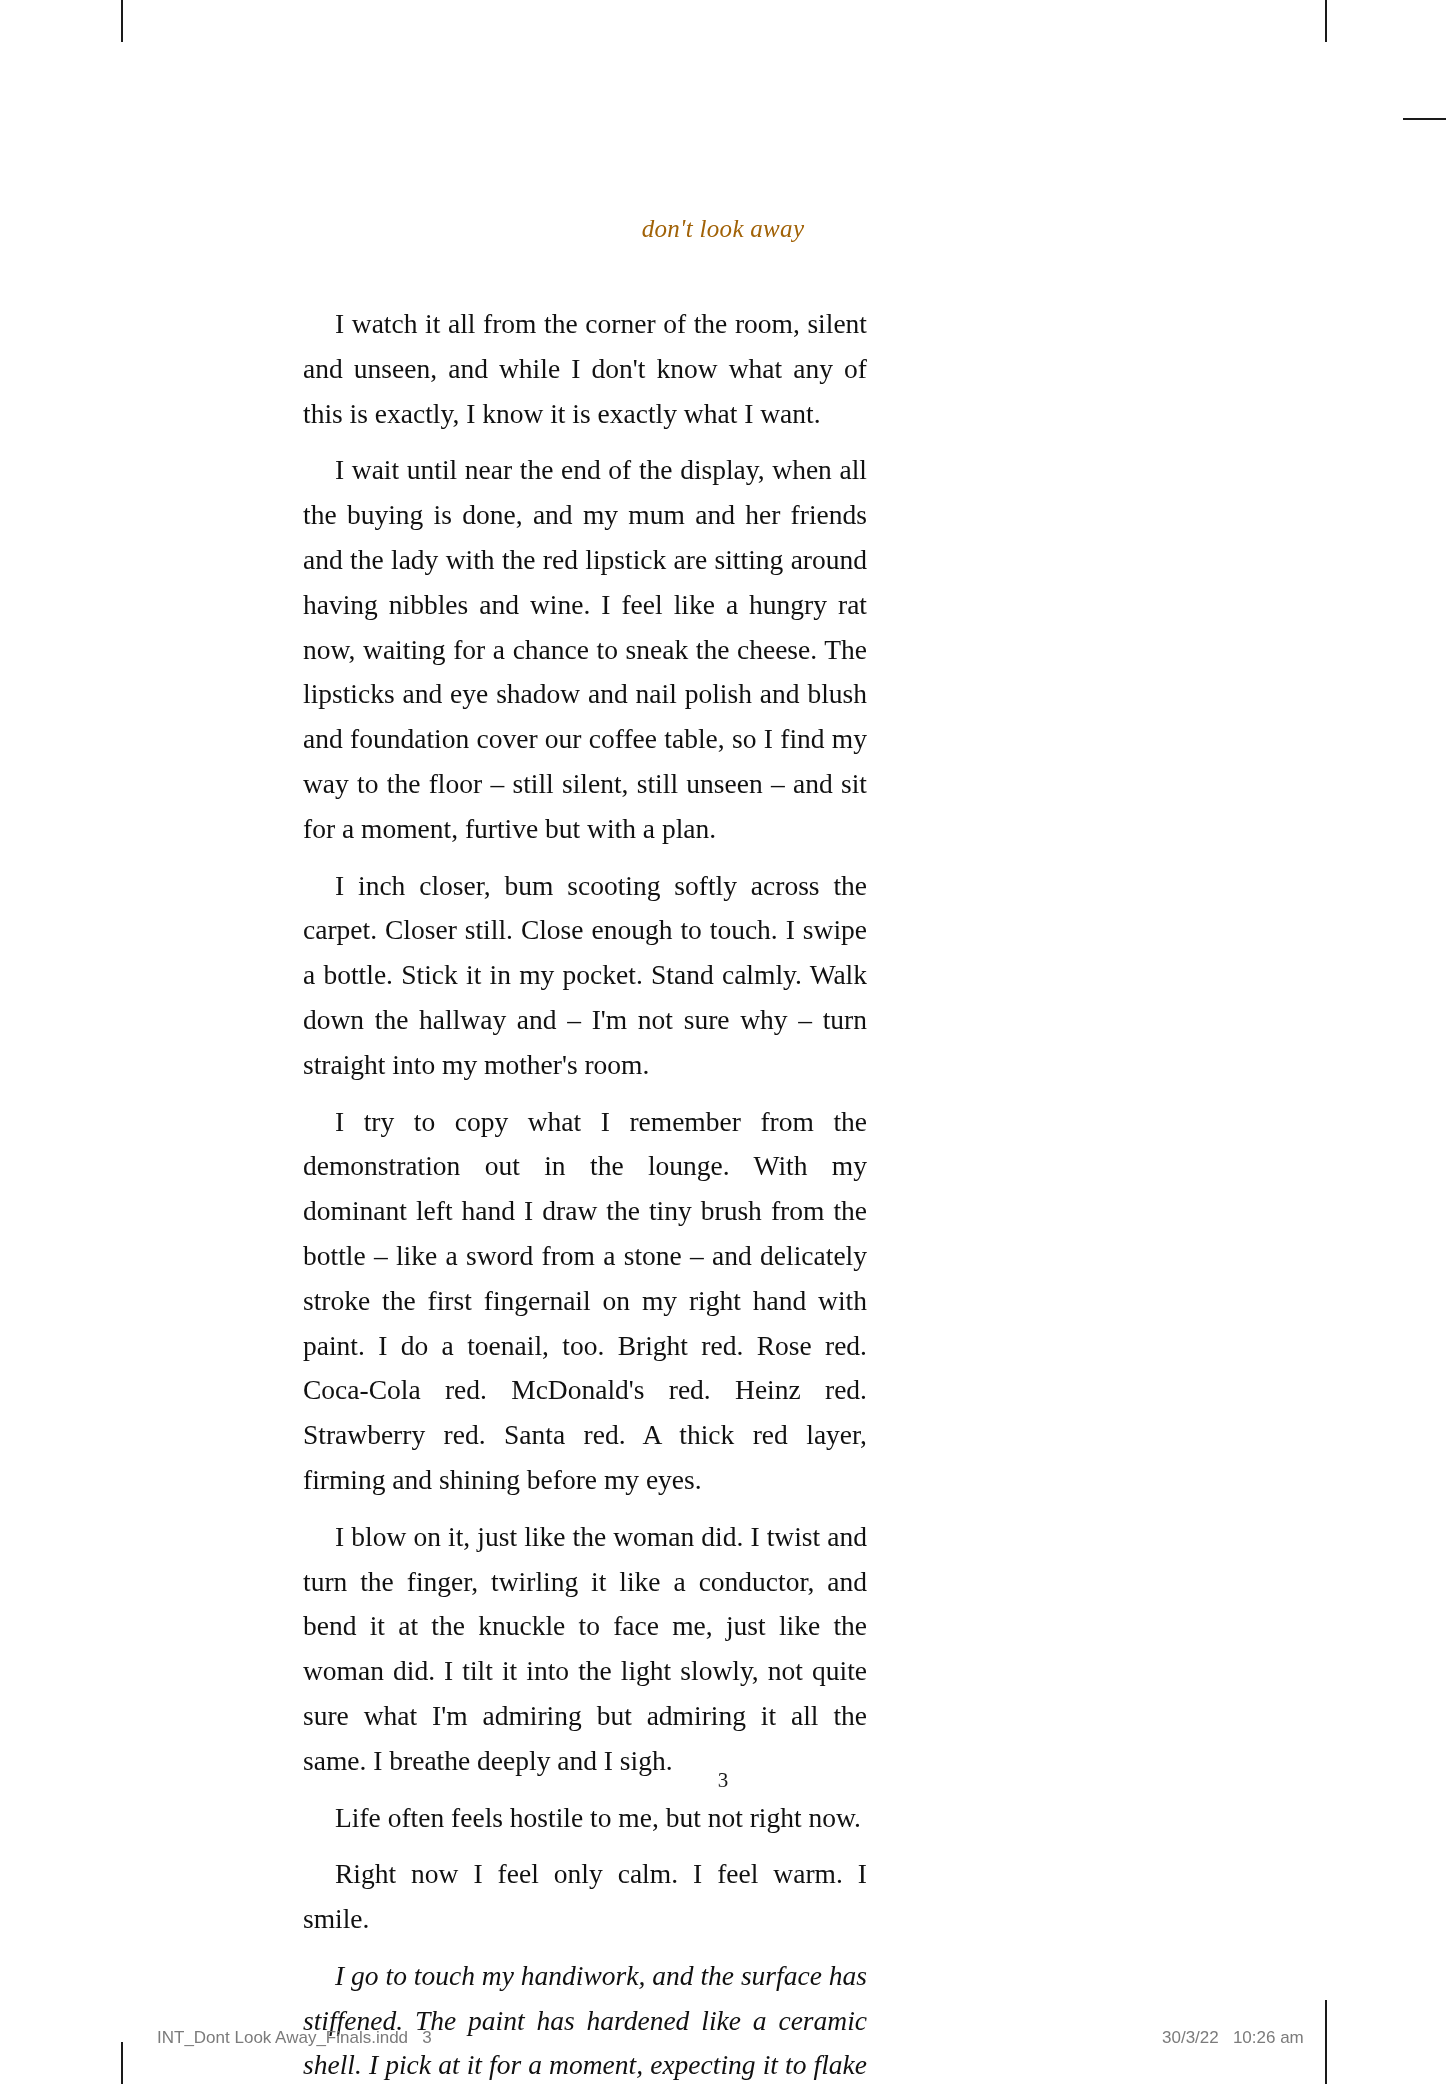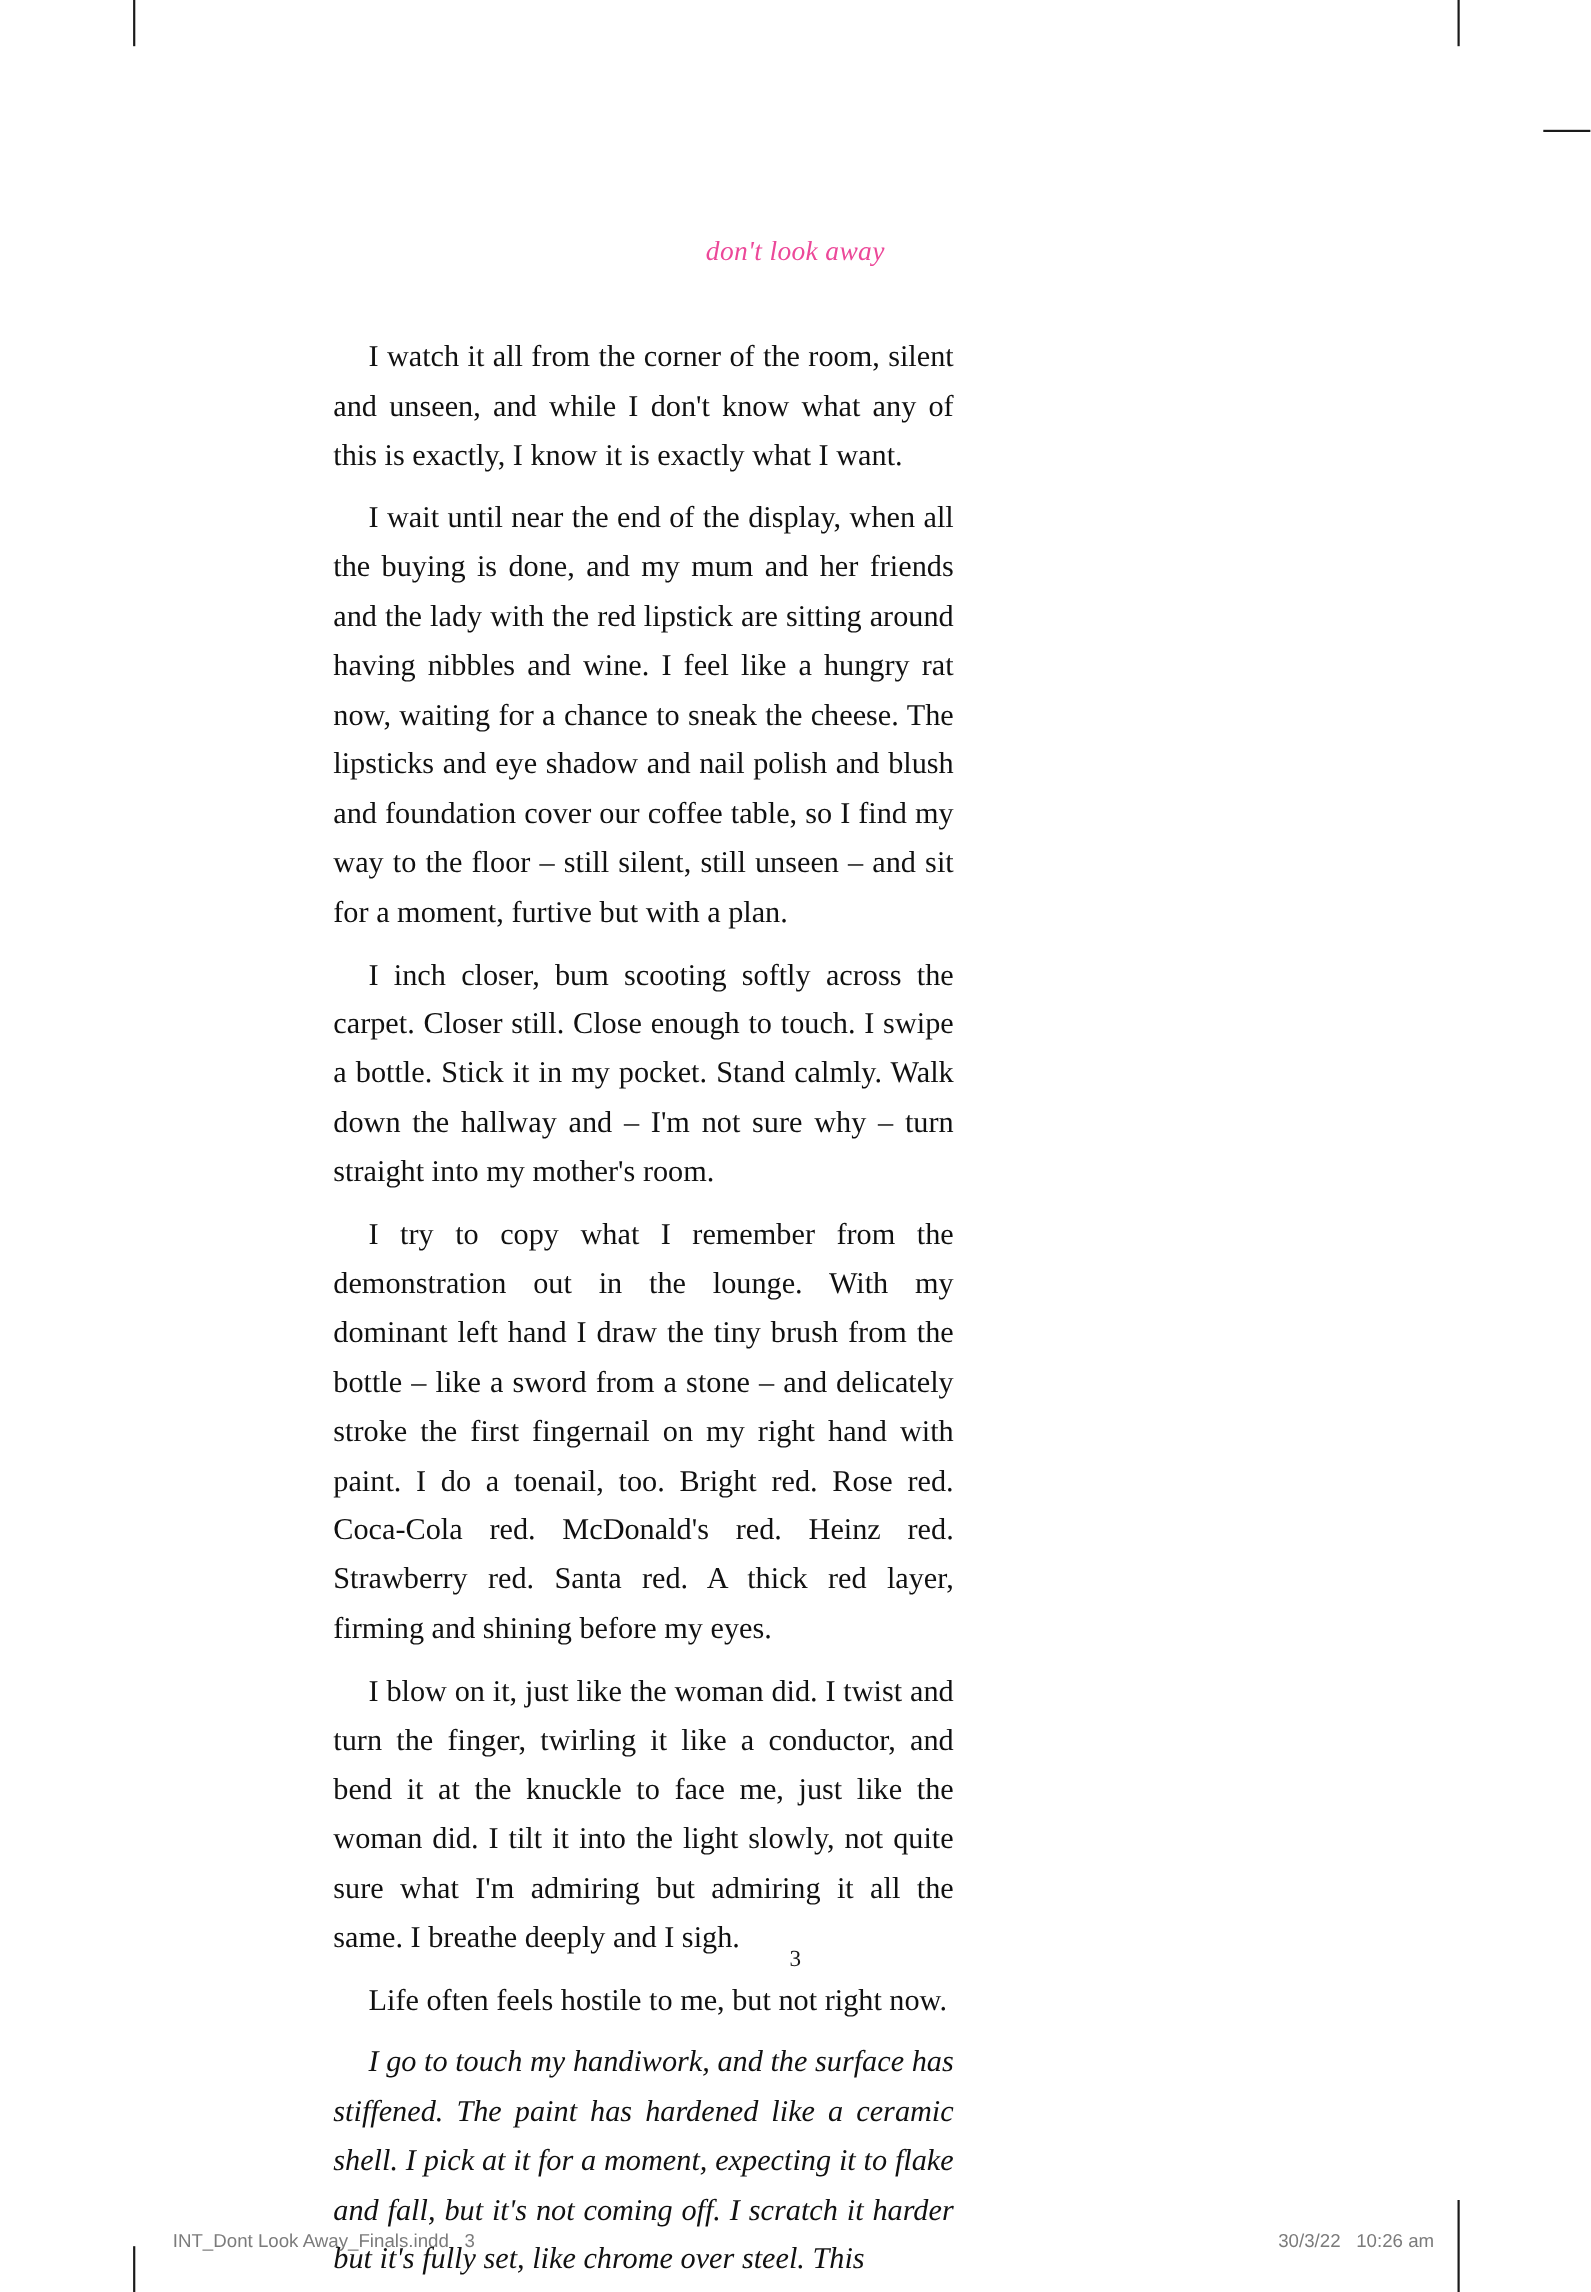--- a/index.html
+++ b/index.html
@@ -41,21 +41,21 @@
 
   .running-head {
     position: absolute;
     left: 0;
     top: 215px;
     width: 1446px;
     text-align: center;
     font-style: italic;
     font-size: 25px;
     letter-spacing: 0.3px;
-    color: #ec4899;
+    color: #a16207;
   }
 
   .text-column {
     position: absolute;
     left: 290px;
     top: 290px;
     width: 590px;
     width: 592px;
   }
 
@@ -115,20 +115,21 @@
 
   <div class="running-head">don't look away</div>
 
   <div class="text-column">
     <p class="para">I watch it all from the corner of the room, silent and unseen, and while I don't know what any of this is exactly, I know it is exactly what I want.</p>
     <p class="para">I wait until near the end of the display, when all the buying is done, and my mum and her friends and the lady with the red lipstick are sitting around having nibbles and wine. I feel like a hungry rat now, waiting for a chance to sneak the cheese. The lipsticks and eye shadow and nail polish and blush and foundation cover our coffee table, so I find my way to the floor – still silent, still unseen – and sit for a moment, furtive but with a plan.</p>
     <p class="para">I inch closer, bum scooting softly across the carpet. Closer still. Close enough to touch. I swipe a bottle. Stick it in my pocket. Stand calmly. Walk down the hallway and – I'm not sure why – turn straight into my mother's room.</p>
     <p class="para">I try to copy what I remember from the demonstration out in the lounge. With my dominant left hand I draw the tiny brush from the bottle – like a sword from a stone – and delicately stroke the first fingernail on my right hand with paint. I do a toenail, too. Bright red. Rose red. Coca-Cola red. McDonald's red. Heinz red. Strawberry red. Santa red. A thick red layer, firming and shining before my eyes.</p>
     <p class="para">I blow on it, just like the woman did. I twist and turn the finger, twirling it like a conductor, and bend it at the knuckle to face me, just like the woman did. I tilt it into the light slowly, not quite sure what I'm admiring but admiring it all the same. I breathe deeply and I sigh.</p>
     <p class="para">Life often feels hostile to me, but not right now.</p>
+    <p class="para">Right now I feel only calm. I feel warm. I smile.</p>
     <p class="para">I go to touch my handiwork, and the surface has stiffened. The paint has hardened like a ceramic shell. I pick at it for a moment, expecting it to flake and fall, but it's not coming off. I scratch it harder but it's fully set, like chrome over steel. This</p>
   </div>
 
   <div class="page-number">3</div>
 
   <div class="slug slug-left">INT_Dont Look Away_Finals.indd   3</div>
 
   <div class="slug slug-right">30/3/22   10:26 am</div>
 
 </div>

